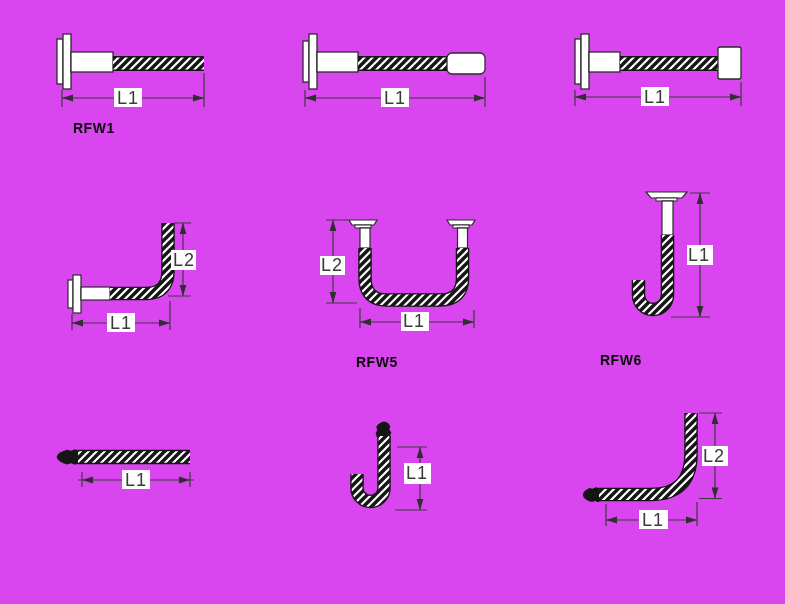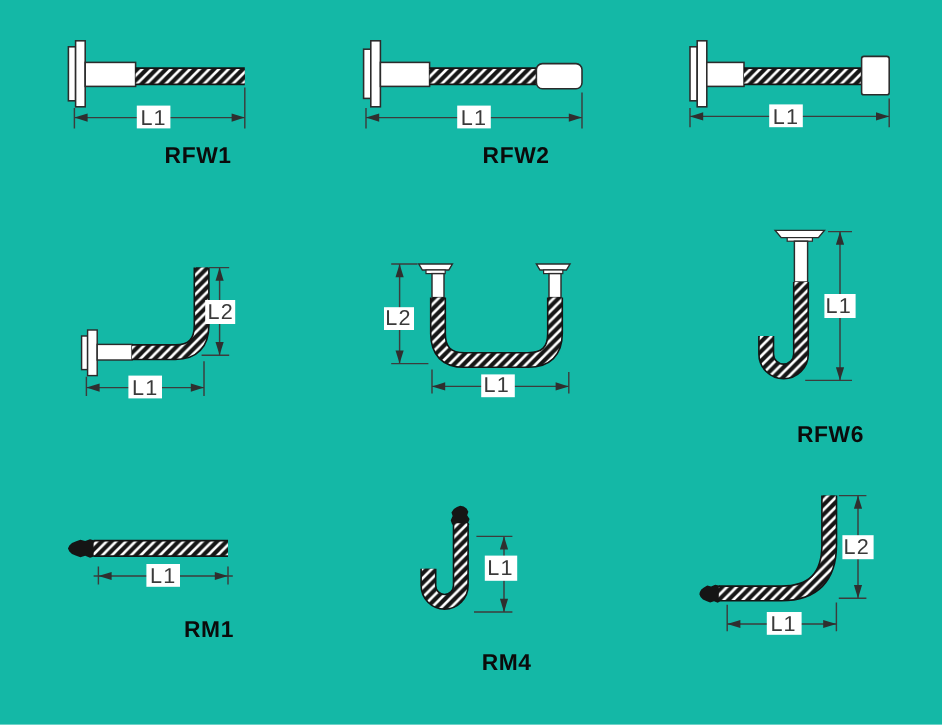--- a/index.html
+++ b/index.html
@@ -1,21 +1,21 @@
 <!DOCTYPE html>
 <html><head>
 <meta charset="utf-8">
 <style>
   html,body{margin:0;padding:0;background:#fff;}
-  #stage{position:relative;width:785px;height:604px;background:#14b8a6;overflow:hidden;
+  #stage{position:relative;width:785px;height:604px;background:#d946ef;overflow:hidden;
          font-family:"Liberation Sans",sans-serif;}
   .cell{position:absolute;}
   .cell svg{position:absolute;left:0;top:0;}
-  .caption{position:absolute;width:120px;text-align:right;font-weight:bold;
-           font-size:19px;color:#0b0b0b;letter-spacing:.5px;}
+  .caption{position:absolute;width:120px;text-align:left;font-weight:bold;
+           font-size:14px;color:#0b0b0b;letter-spacing:.5px;}
   .dimtext{font-family:"Liberation Sans",sans-serif;font-size:18px;fill:#3a3a3a;letter-spacing:1px;}
 </style>
 </head>
 <body>
 
 <div id="stage">
 
 <svg width="0" height="0" style="position:absolute">
   <defs>
     <pattern id="hatch" patternUnits="userSpaceOnUse" width="8" height="8">
@@ -60,21 +60,20 @@
     </g>
     <rect x="185" y="53" width="38" height="21" rx="5" fill="#fff" stroke="#2b2b2b" stroke-width="1.3"></rect>
     <g stroke="#3c3c3c" stroke-width="1.2">
       <path d="M43,90 V107 M223,77 V107 M43,98 H223"></path>
       <polygon points="43,98 54,94.6 54,101.4" fill="#2f2f2f" stroke="none"></polygon>
       <polygon points="223,98 212,94.6 212,101.4" fill="#2f2f2f" stroke="none"></polygon>
       <rect x="119" y="88" width="28" height="19" fill="#fff" stroke="none"></rect>
       <text class="dimtext" x="133" y="104" text-anchor="middle" stroke="none">L1</text>
     </g>
   </svg>
-  <div class="caption" style="left:76px;top:120px">RFW2</div>
 </div>
 
 <div class="cell" style="left:523px;top:0;width:262px;height:160px">
   <svg width="262" height="160" viewBox="0 0 262 160">
     <g>
       <rect x="52" y="39" width="6" height="45" fill="#fff" stroke="#2b2b2b" stroke-width="1.3"></rect>
       <rect x="58" y="34" width="8" height="55" fill="#fff" stroke="#2b2b2b" stroke-width="1.3"></rect>
     </g>
     <rect x="66" y="52" width="31" height="20" fill="#fff" stroke="#2b2b2b" stroke-width="1.3"></rect>
     <g>
@@ -144,20 +143,21 @@
       <text class="dimtext" x="70" y="111" text-anchor="middle" stroke="none">L2</text>
     </g>
     <g stroke="#3c3c3c" stroke-width="1.2">
       <path d="M98,148 V168 M212,150 V168 M98,162 H212"></path>
       <polygon points="98,162 109,158.6 109,165.4" fill="#2f2f2f" stroke="none"></polygon>
       <polygon points="212,162 201,158.6 201,165.4" fill="#2f2f2f" stroke="none"></polygon>
       <rect x="139" y="152" width="28" height="19" fill="#fff" stroke="none"></rect>
       <text class="dimtext" x="152" y="167" text-anchor="middle" stroke="none">L1</text>
     </g>
   </svg>
+  <div class="caption" style="left:94px;top:194px">RFW5</div>
 </div>
 
 <div class="cell" style="left:523px;top:160px;width:262px;height:220px">
   <svg width="262" height="220" viewBox="0 0 262 220">
     <g>
       <polygon points="123,32 164,32 159,38 128,38" fill="#fff" stroke="#2b2b2b" stroke-width="1.2"></polygon>
       <rect x="133" y="38" width="21" height="3" fill="#fff" stroke="#2b2b2b" stroke-width="1"></rect>
     </g>
     <rect x="139" y="41" width="11" height="34" fill="#fff" stroke="#2b2b2b" stroke-width="1.2"></rect>
     <g>
@@ -183,39 +183,37 @@
       <path d="M78,77 H190" stroke="url(#hatch)" stroke-width="11.5" fill="none"></path>
     </g>
     <g stroke="#3c3c3c" stroke-width="1.2">
       <path d="M82,92 V107 M190,92 V107 M78,100 H194"></path>
       <polygon points="82,100 93,96.6 93,103.4" fill="#2f2f2f" stroke="none"></polygon>
       <polygon points="190,100 179,96.6 179,103.4" fill="#2f2f2f" stroke="none"></polygon>
       <rect x="122" y="90" width="28" height="19" fill="#fff" stroke="none"></rect>
       <text class="dimtext" x="136" y="106" text-anchor="middle" stroke="none">L1</text>
     </g>
   </svg>
-  <div class="caption" style="left:75px;top:135px">RM1</div>
 </div>
 
 <div class="cell" style="left:262px;top:380px;width:261px;height:224px">
   <svg width="261" height="224" viewBox="0 0 261 224">
     <polygon fill="#151515" points="114.8,57 113.6,53.5 115.2,50 114.2,47 116.2,44.2 118.8,42.4 121.5,41.4 124.4,42 126.8,43.8 128.3,46.4 127.3,49.4 129.3,52.6 128.2,55.4 129.2,57.4"></polygon>
     <g>
       <path d="M122,56 V108 A13.5,13.5 0 0 1 95,108 V94" stroke="#141414" stroke-width="13.5" fill="none"></path>
       <path d="M122,56 V108 A13.5,13.5 0 0 1 95,108 V94" stroke="url(#hatch)" stroke-width="10.8" fill="none"></path>
     </g>
     <g stroke="#3c3c3c" stroke-width="1.2">
       <path d="M135,67 H165 M133,130 H165 M158,67 V130"></path>
       <polygon points="158,67 154.6,78 161.4,78" fill="#2f2f2f" stroke="none"></polygon>
       <polygon points="158,130 154.6,119 161.4,119" fill="#2f2f2f" stroke="none"></polygon>
       <rect x="142" y="83" width="27" height="21" fill="#fff" stroke="none"></rect>
       <text class="dimtext" x="155" y="99" text-anchor="middle" stroke="none">L1</text>
     </g>
   </svg>
-  <div class="caption" style="left:61px;top:162px">RM4</div>
 </div>
 
 <div class="cell" style="left:523px;top:380px;width:262px;height:224px">
   <svg width="262" height="224" viewBox="0 0 262 224">
     <polygon fill="#151515" points="77,108.2 73,107.3 69.6,108.7 66.4,107.9 63.6,109.5 61.4,111.3 60.2,113.3 59.8,115.3 60.8,117.6 62.8,119.5 65.6,120.9 68.8,122 72,121.1 75.2,122.3 77,121"></polygon>
     <g>
       <path d="M76,114.5 H128 Q168,114.5 168,74 V33" stroke="#141414" stroke-width="13.5" fill="none"></path>
       <path d="M76,114.5 H128 Q168,114.5 168,74 V33" stroke="url(#hatch)" stroke-width="10.8" fill="none"></path>
     </g>
     <g stroke="#3c3c3c" stroke-width="1.2">

